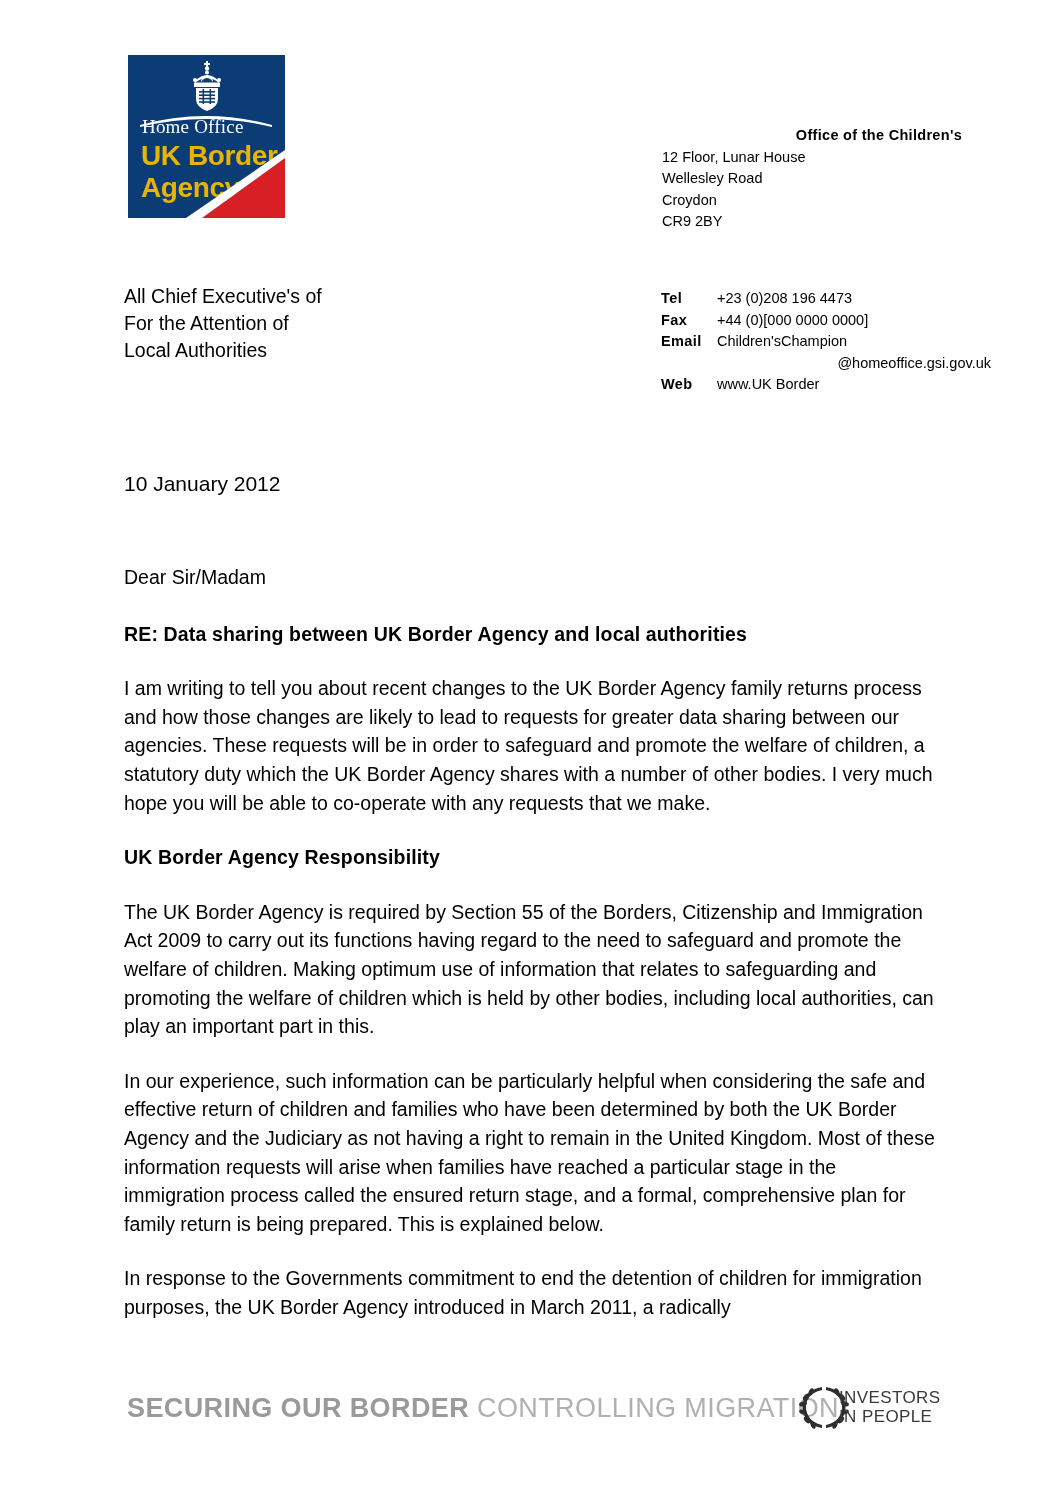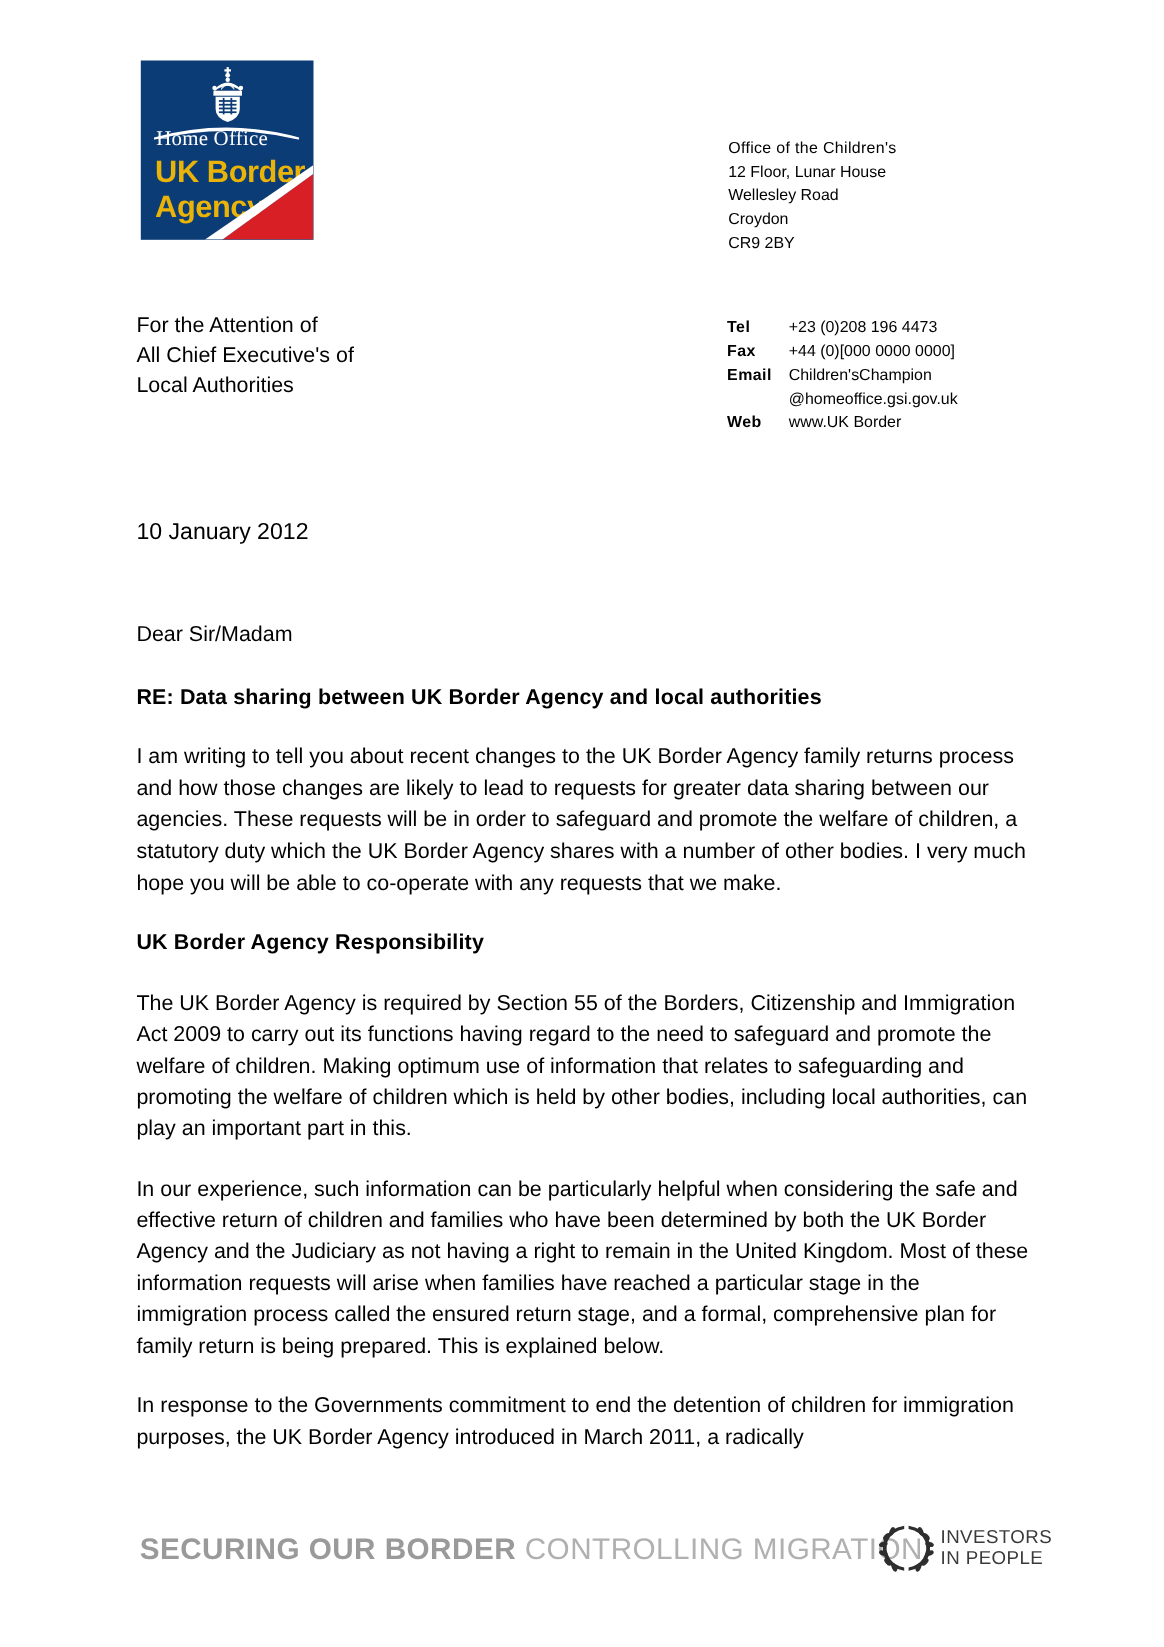--- a/index.html
+++ b/index.html
@@ -79,22 +79,23 @@
   
   #address-block {
     position: absolute;
     left: 662px;
     top: 125px;
     width: 300px;
     font-size: 14.5px;
     line-height: 21.5px;
   }
   #address-block .addr-head {
-    font-weight: normal;
+    font-weight: bold;
     letter-spacing: 0.3px;
+    text-align: right;
   }
 
   
   #attention-block {
     position: absolute;
     left: 124px;
     top: 283px;
     width: 430px;
     font-size: 19.5px;
     line-height: 27px;
@@ -117,20 +118,21 @@
     display: inline-block;
     width: 56px;
     font-weight: bold;
     letter-spacing: 0.4px;
   }
   .contact-value { display: inline; }
   .contact-cont {
     display: block;
     padding-left: 56px;
     white-space: nowrap;
+    text-align: right;
   }
   .contact-cont-flush {
     display: block;
     padding-left: 0;
     white-space: nowrap;
   }
 
   
   #date-line {
     position: absolute;
@@ -177,21 +179,21 @@
   }
   #iip-logo {
     position: absolute;
     left: 798px;
     top: 1384px;
     width: 150px;
     height: 46px;
   }
   #iip-logo .iip-text {
     position: absolute;
-    left: 57px;
+    left: 41px;
     top: 4px;
     font-size: 17px;
     line-height: 19px;
     color: #3a3a3a;
     letter-spacing: 0.4px;
     white-space: nowrap;
   }
 </style>
 </head>
 <body>
@@ -249,22 +251,22 @@
 
   <div id="address-block">
     <div class="addr-head">Office of the Children's</div>
     <div>12 Floor, Lunar House</div>
     <div>Wellesley Road</div>
     <div>Croydon</div>
     <div>CR9 2BY</div>
   </div>
 
   <div id="attention-block">
+    <div>All Chief Executive's of</div>
     <div>For the Attention of</div>
-    <div>All Chief Executive's of</div>
     <div>Local Authorities</div>
   </div>
 
   <div id="contact-block">
     <div class="contact-row">
       <span class="contact-label">Tel</span><span class="contact-value">+23 (0)208 196 4473</span>
     </div>
     <div class="contact-row">
       <span class="contact-label">Fax</span><span class="contact-value">+44 (0)[000 0000 0000]</span>
     </div>

